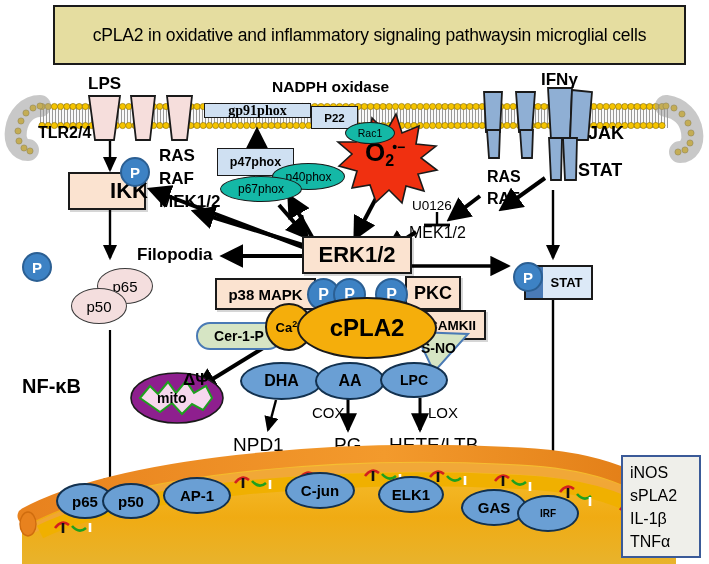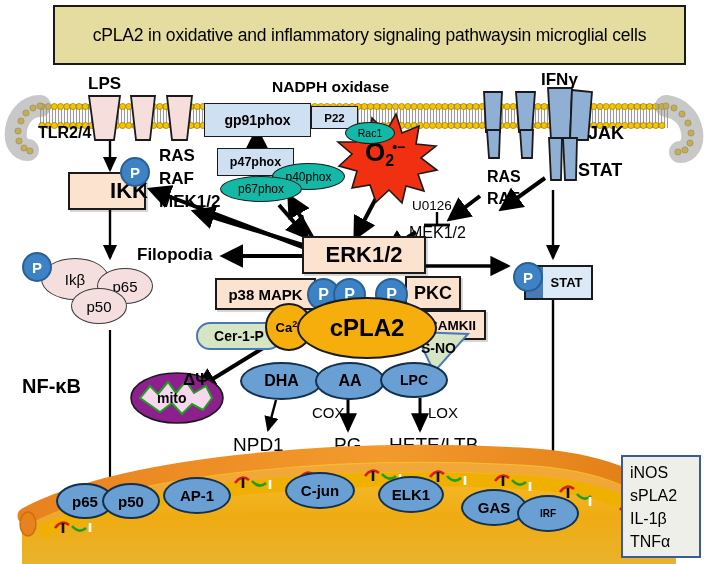--- a/index.html
+++ b/index.html
@@ -367,21 +367,21 @@
      <span>O</span><span style="font-size:16px;position:relative;top:5px;">2</span><span style="font-size:14px;position:relative;top:-9px;left:-2px;">•−</span>
   </div>
 
   <div class="abs lbl" style="left:88px;top:74px;font-size:17px;">LPS</div>
   <div class="abs lbl" style="left:38px;top:124px;font-size:16px;">TLR2/4</div>
   <div class="abs lbl" style="left:272px;top:78px;font-size:15.5px;">NADPH oxidase</div>
   <div class="abs lbl" style="left:541px;top:70px;font-size:17px;">IFNγ</div>
   <div class="abs lbl" style="left:588px;top:123px;font-size:18px;">JAK</div>
   <div class="abs lbl" style="left:578px;top:160px;font-size:18px;">STAT</div>
 
-  <div class="abs box bluebox" style="left:204px;top:103px;width:107px;height:34px;font-size:14px;">
+  <div class="abs box bluebox" style="left:204px;top:103px;width:107px;height:15px;font-size:14px;font-family:Liberation Serif, serif;">
      <span>gp91phox</span>
   </div>
   <div class="abs box bluebox" style="left:311px;top:106px;width:47px;height:23px;font-size:11.5px;">
      <span>P22</span>
   </div>
   <div class="abs ell lblue-ell" style="left:345px;top:122px;width:50px;height:22px;font-size:10.5px;">
      <span>Rac1</span>
   </div>
   <div class="abs box bluebox" style="left:217px;top:148px;width:77px;height:28px;font-size:12.5px;">
      <span>p47phox</span>
@@ -393,23 +393,20 @@
      <span>p67phox</span>
   </div>
 
   <div class="abs box peachbox" style="left:68px;top:172px;width:78px;height:38px;font-size:22px;padding-left:44px;">
      <span>IKK</span>
   </div>
   <div class="abs pbadge" style="left:120px;top:157px;width:26px;height:26px;font-size:15px;">
      <span>P</span>
   </div>
 
-  <div class="abs ell pink-ell" style="left:41px;top:258px;width:68px;height:42px;font-size:15px;">
-     <span>Ikβ</span>
-  </div>
   <div class="abs pbadge" style="left:22px;top:252px;width:26px;height:26px;font-size:15px;">
      <span>P</span>
   </div>
   <div class="abs ell pink-ell" style="left:97px;top:268px;width:56px;height:36px;font-size:15px;">
      <span>p65</span>
   </div>
   <div class="abs ell pink-ell" style="left:71px;top:288px;width:56px;height:36px;font-size:15px;">
      <span>p50</span>
   </div>
   <div class="abs lbl" style="left:22px;top:375px;font-size:20px;">NF-κB</div>
@@ -417,21 +414,21 @@
   <div class="abs lbl" style="left:159px;top:146px;font-size:17px;">RAS</div>
   <div class="abs lbl" style="left:159px;top:169px;font-size:17px;">RAF</div>
   <div class="abs lbl" style="left:159px;top:192px;font-size:17px;">MEK1/2</div>
 
   <div class="abs lbl" style="left:487px;top:168px;font-size:16px;">RAS</div>
   <div class="abs lbl" style="left:487px;top:190px;font-size:16px;">RAF</div>
 
   <div class="abs" style="left:412px;top:198px;font-size:13.5px;">U0126</div>
   <div class="abs" style="left:409px;top:224px;font-size:16px;">MEK1/2</div>
 
-  <div class="abs box peachbox" style="left:302px;top:236px;width:124px;height:38px;font-size:22px;">
+  <div class="abs box peachbox" style="left:302px;top:236px;width:110px;height:38px;font-size:22px;">
      <span>ERK1/2</span>
   </div>
   <div class="abs lbl" style="left:137px;top:245px;font-size:17px;">Filopodia</div>
 
   <div class="abs box peachbox" style="left:215px;top:278px;width:101px;height:32px;font-size:15px;">
      <span>p38 MAPK</span>
   </div>
   <div class="abs box peachbox" style="left:405px;top:276px;width:56px;height:34px;font-size:18px;">
      <span>PKC</span>
   </div>

